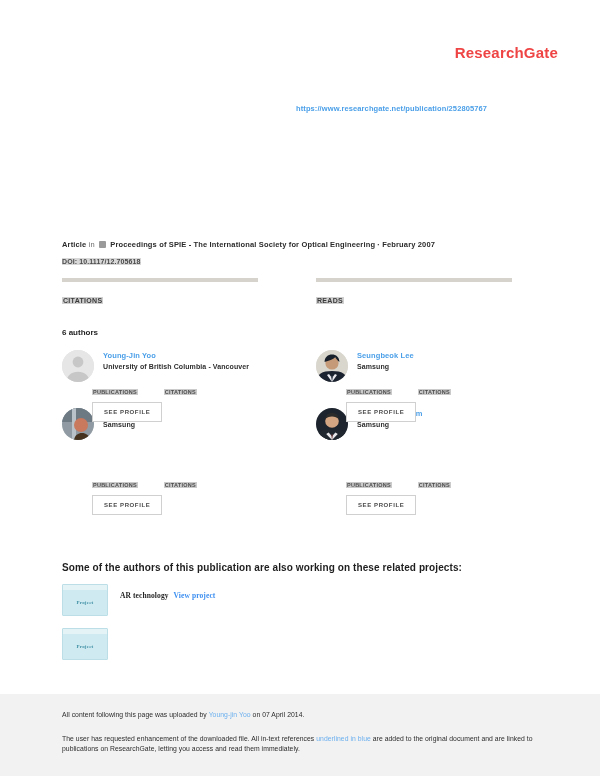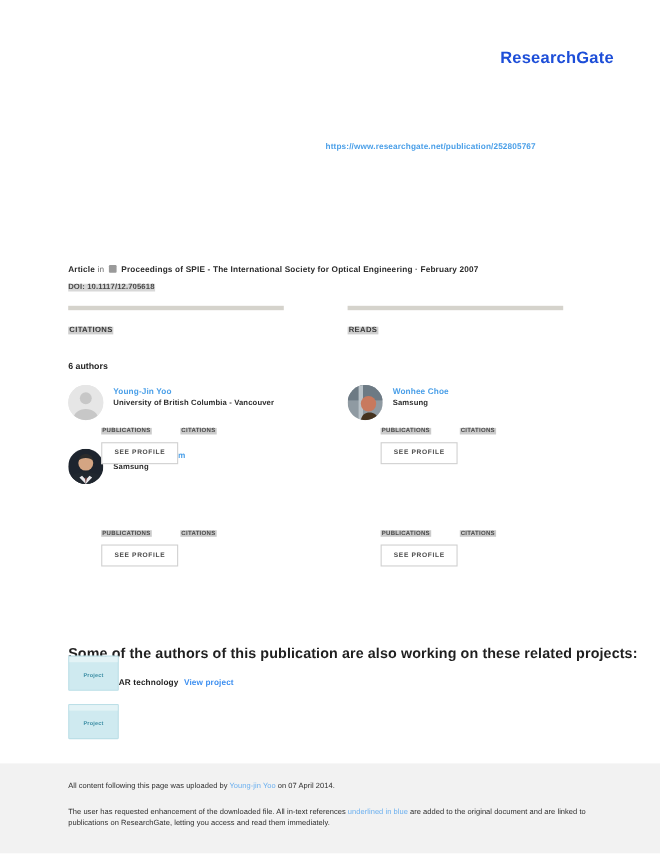--- a/index.html
+++ b/index.html
@@ -21,34 +21,33 @@
     background: #ffffff;
   }
 
   
   .rg-logo {
     position: absolute;
     top: 44px;
     right: 42px;
     font-size: 15px;
     font-weight: bold;
-    color: #1d4ed8;
+    color: #ef4444;
     letter-spacing: .2px;
     filter: blur(.35px);
   }
   .rg-url {
     position: absolute;
     top: 104px;
     left: 296px;
     font-size: 7.5px;
     font-weight: bold;
     color: #4a9fe8;
     letter-spacing: .1px;
     filter: blur(.45px);
-    margin-top: 24px;
   }
 
   
   .meta-line {
     position: absolute;
     top: 240px;
     left: 62px;
     font-size: 7.5px;
     font-weight: bold;
     color: #2b2b2b;
@@ -186,39 +185,41 @@
     font-weight: bold;
     letter-spacing: .6px;
     color: #4a4a4a;
     padding: 6px 11px;
     filter: blur(.25px);
   }
 
   
   .projects-head {
     position: absolute;
-    top: 586px;
-    left: 62px;
-    font-size: 13px;
+    top: 562px;
+    left: 62px;
+    font-size: 10px;
     font-weight: bold;
     color: #1f1f1f;
     letter-spacing: .1px;
     filter: blur(.4px);
     white-space: nowrap;
   }
   .projects {
     position: absolute;
     top: 584px;
     left: 62px;
     width: 478px;
   }
   .project-row {
     display: flex;
-    align-items: flex-end;
+    align-items: flex-start;
+    gap: 12px;
     height: 44px;
+    font-family: Liberation Serif, serif;
   }
   .project-thumb {
     width: 44px;
     height: 30px;
     flex: 0 0 44px;
     background: #cfeaf0;
     border: 1px solid #bcdfe7;
     border-radius: 1px;
     position: relative;
     display: flex;
@@ -319,20 +320,36 @@
           <circle cx="16" cy="12" r="5.4" fill="#c7c7c7"></circle>
           <path d="M4.5 32c0-6.4 5.2-10.2 11.5-10.2S27.5 25.6 27.5 32z" fill="#c7c7c7"></path>
         </svg>
       </div>
       <div class="author-body">
         <div class="author-name">Young-Jin Yoo</div>
         <div class="author-aff">University of British Columbia - Vancouver</div>
       </div>
     </div>
 
+    <div class="author">
+      <div class="avatar">
+        <svg viewBox="0 0 32 32" aria-hidden="true">
+          <rect width="32" height="32" fill="#d9d6cd"></rect>
+          <path d="M0 32c1-8 6-11 16-11s15 3 16 11z" fill="#1b2330"></path>
+          <circle cx="16" cy="13" r="6.6" fill="#c59a78"></circle>
+          <path d="M8.6 12c0-5 3.4-7.6 7.4-7.6s7.4 2.6 7.4 7.6c-1.6-1.4-3.2-3.4-4.2-4.8-2 2.2-6.4 3.6-10.6 4.8z" fill="#17202b"></path>
+          <path d="M13 24l3 4 3-4 2 1-5 7-5-7z" fill="#e9e9ee"></path>
+          <path d="M15 26h2l-1 6z" fill="#3a4250"></path>
+        </svg>
+      </div>
+      <div class="author-body">
+        <div class="author-name">Seungbeok Lee</div>
+        <div class="author-aff">Samsung</div>
+      </div>
+    </div>
 
     <div class="author">
       <div class="avatar">
         <svg viewBox="0 0 32 32" aria-hidden="true">
           <rect width="32" height="32" fill="#8f9aa2"></rect>
           <rect x="0" y="0" width="32" height="14" fill="#6d7a84"></rect>
           <rect x="10" y="0" width="4" height="32" fill="#b9c2c8"></rect>
           <circle cx="19" cy="17" r="7" fill="#c8795e"></circle>
           <path d="M12 32c1-5 4-7 8-7s7 2 8 7z" fill="#45331f"></path>
         </svg>

